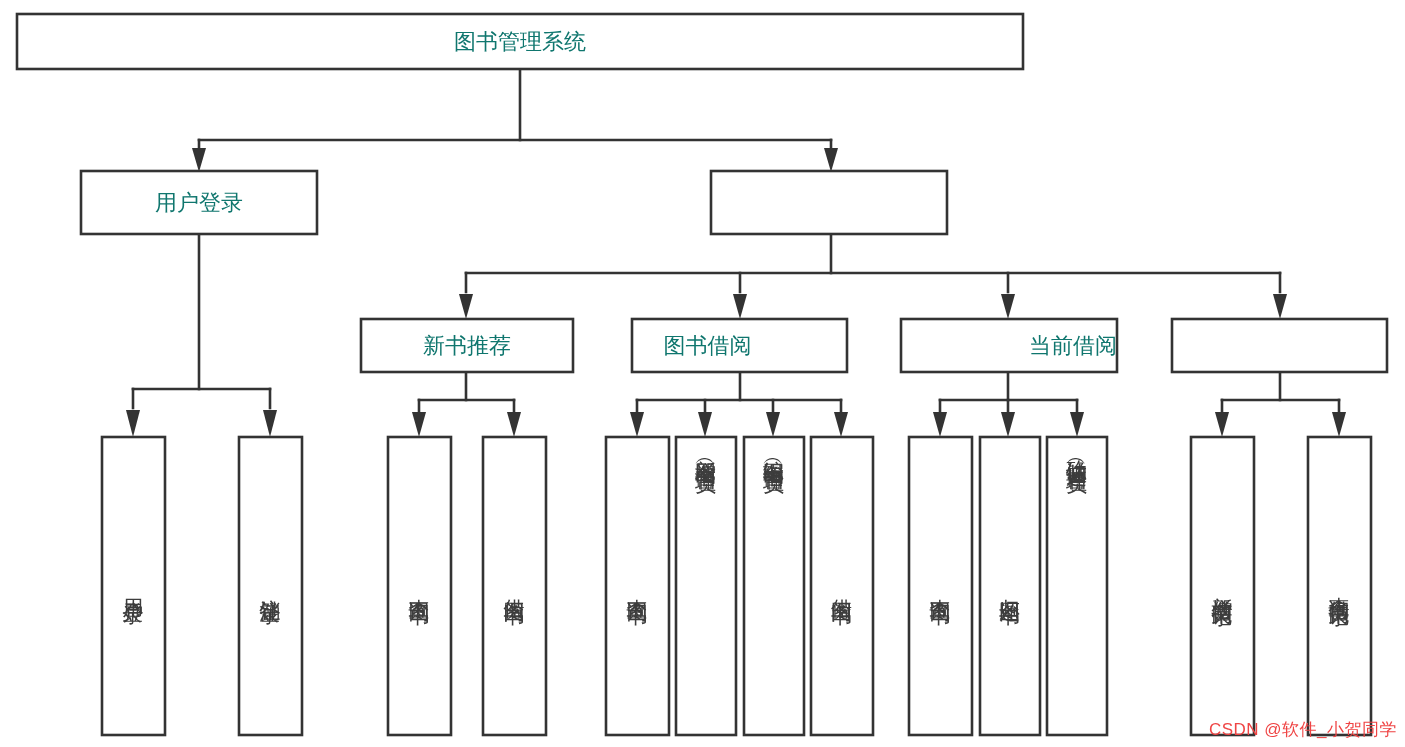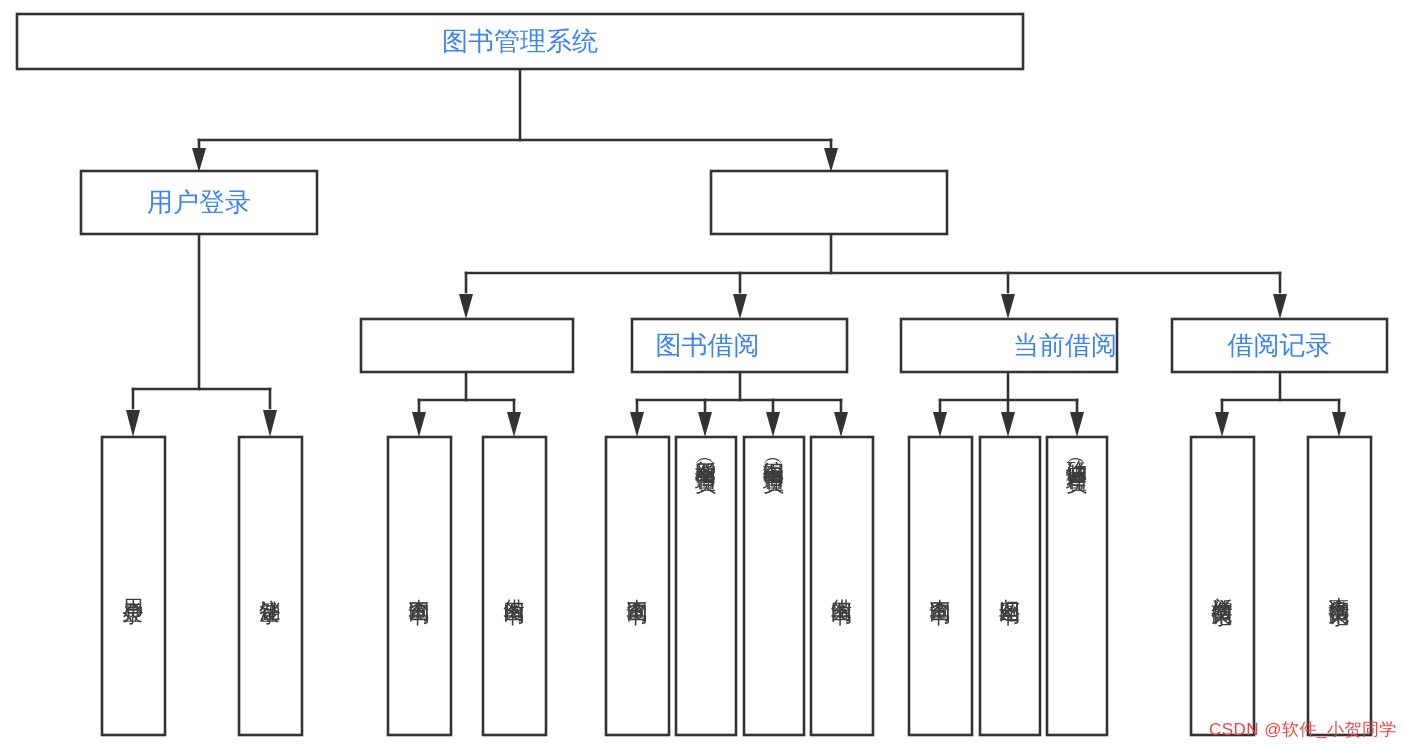--- a/index.html
+++ b/index.html
@@ -64,22 +64,22 @@
   }
   .hlabel-wrap {
     position: absolute;
     display: flex;
     align-items: center;
     justify-content: center;
     pointer-events: none;
   }
   .hlabel-text {
     font-family: Liberation Sans, sans-serif;
-    font-size: 26px;
-    color: #3b82f6;
+    font-size: 22px;
+    color: #0f766e;
     white-space: nowrap;
   }
   #watermark {
     position: absolute;
     right: 8px;
     bottom: 6px;
     font-family: "Liberation Sans", "DejaVu Sans", sans-serif;
     font-size: 17px;
     color: #ef4444;
     letter-spacing: 0.5px;
@@ -198,29 +198,29 @@
   </svg>
 
   <div class="hlabel-wrap" style="left:17px; top:14px; width:1006px; height:55px;">
     <span class="hlabel-text">图书管理系统</span>
   </div>
 
   <div class="hlabel-wrap" style="left:81px; top:171px; width:236px; height:63px;">
     <span class="hlabel-text">用户登录</span>
   </div>
 
+  <div class="hlabel-wrap" style="left:361px; top:319px; width:212px; height:53px;">
+    <span class="hlabel-text">新书推荐</span>
+  </div>
   <div class="hlabel-wrap" style="left:600px; top:319px; width:215px; height:53px;">
     <span class="hlabel-text">图书借阅</span>
   </div>
   <div class="hlabel-wrap" style="left:901px; top:319px; width:216px; height:53px;justify-content:flex-end;">
     <span class="hlabel-text">当前借阅</span>
   </div>
-  <div class="hlabel-wrap" style="left:1172px; top:319px; width:215px; height:53px;">
-    <span class="hlabel-text">借阅记录</span>
-  </div>
 
   <div class="vlabel-wrap center" style="left:102px; top:437px; width:63px; height:298px;">
     <span class="vlabel-text">用户登录</span>
   </div>
   <div class="vlabel-wrap center" style="left:239px; top:437px; width:63px; height:298px;">
     <span class="vlabel-text">注销登录</span>
   </div>
 
   <div class="vlabel-wrap center" style="left:388px; top:437px; width:63px; height:298px;">
     <span class="vlabel-text">查询图书</span>

